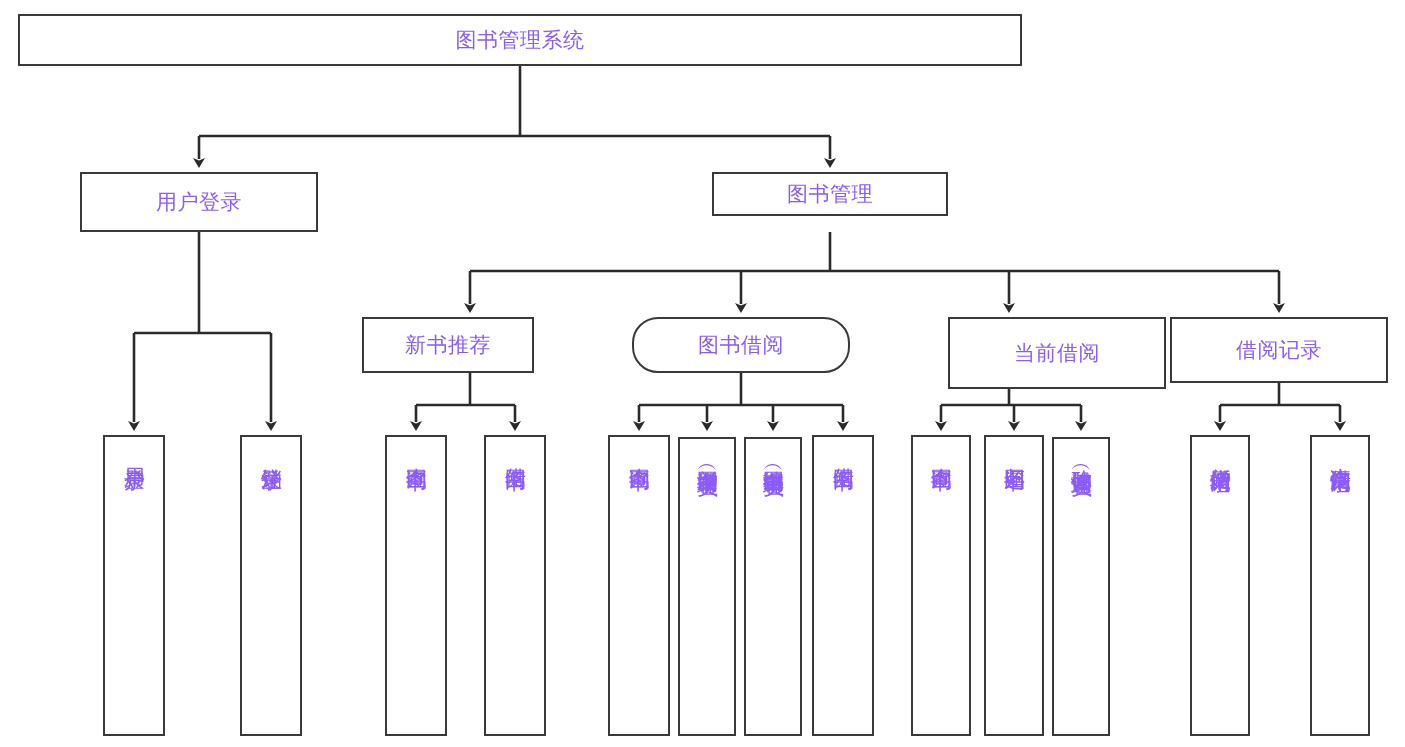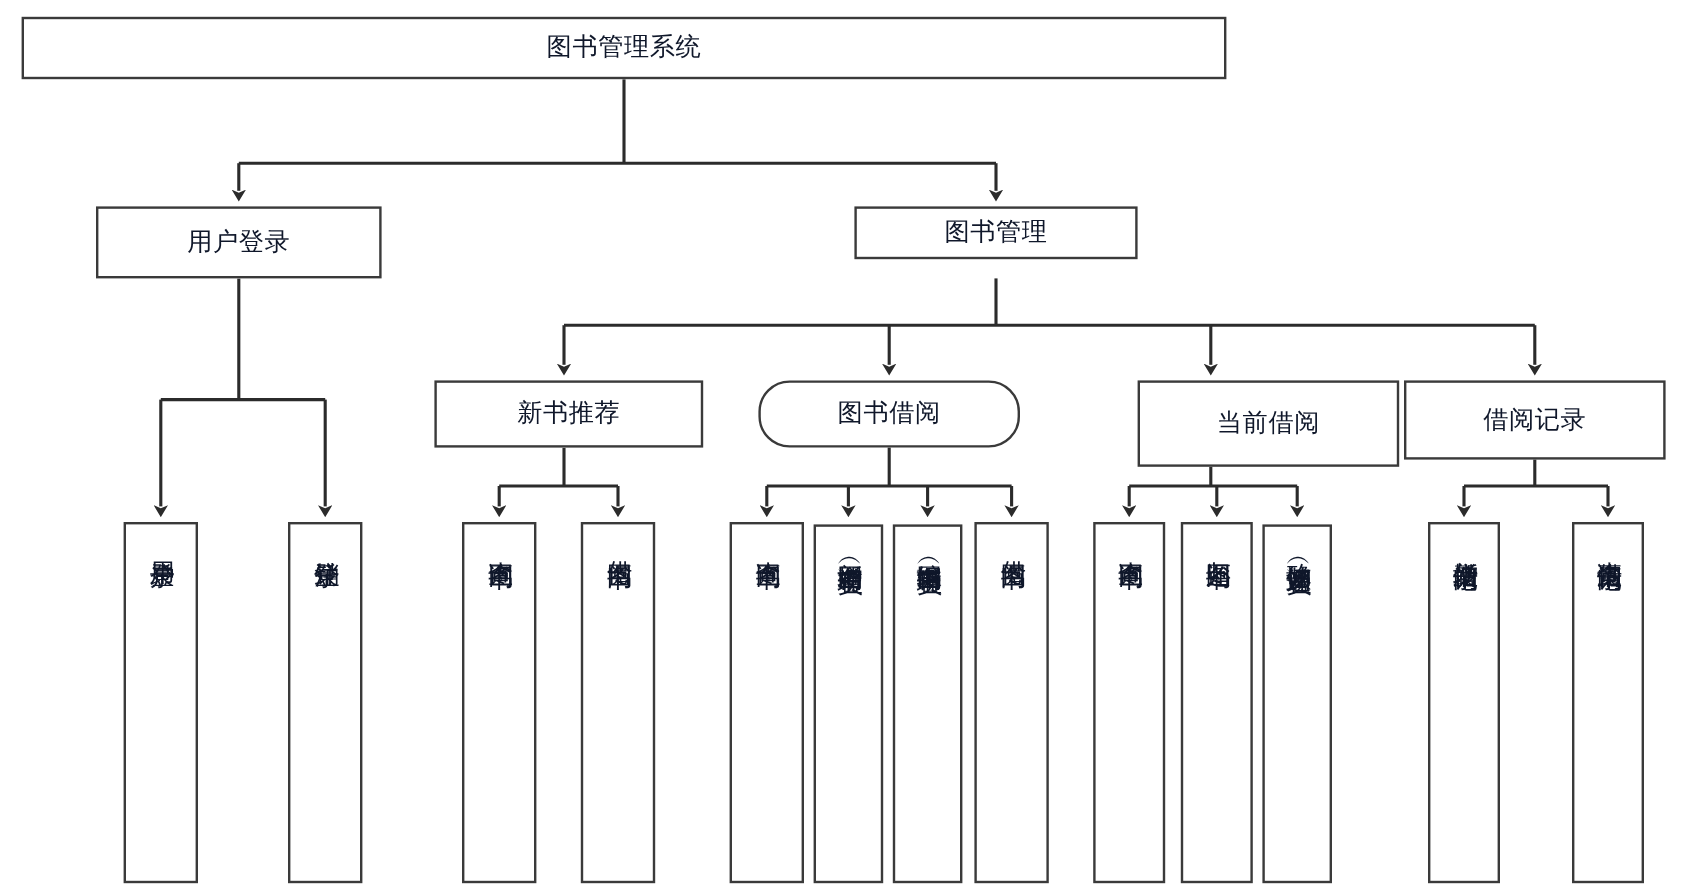--- a/index.html
+++ b/index.html
@@ -26,21 +26,21 @@
     pointer-events: none;
   }
   .node {
     position: absolute;
     box-sizing: border-box;
     background: #ffffff;
     border: 2px solid #3a3a3a;
     display: flex;
     align-items: center;
     justify-content: center;
-    color: #0f172a;
+    color: #8b5cf6;
     text-align: center;
     z-index: 2;
   }
   .node .label {
     font-size: 21px;
     line-height: 1.05;
     letter-spacing: 0.5px;
     white-space: nowrap;
   }
   .node.leaf {
@@ -121,21 +121,21 @@
 
   <div id="level2-layer">
       <div class="node" style="left: 80px; top: 172px; width: 238px; height: 60px;">
         <span class="label">用户登录</span>
       </div>
       <div class="node" style="left: 712px; top: 172px; width: 236px; height: 44px;">
         <span class="label">图书管理</span>
       </div>
     </div>
   <div id="level3-layer">
-      <div class="node" style="left: 362px; top: 317px; width: 224px; height: 56px;">
+      <div class="node" style="left: 362px; top: 317px; width: 172px; height: 56px;">
         <span class="label">新书推荐</span>
       </div>
       <div class="node" style="left: 632px; top: 317px; width: 218px; height: 56px; border-radius: 26px;">
         <span class="label">图书借阅</span>
       </div>
       <div class="node" style="left: 948px; top: 317px; width: 218px; height: 72px;">
         <span class="label">当前借阅</span>
       </div>
       <div class="node" style="left: 1170px; top: 317px; width: 218px; height: 66px; font-family: Liberation Serif, serif;">
         <span class="label">借阅记录</span>

